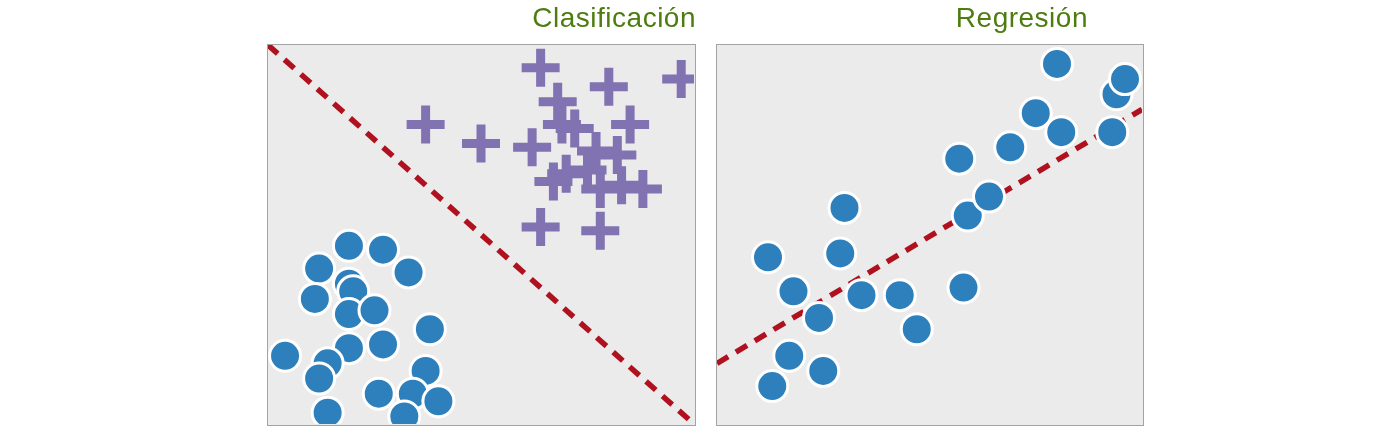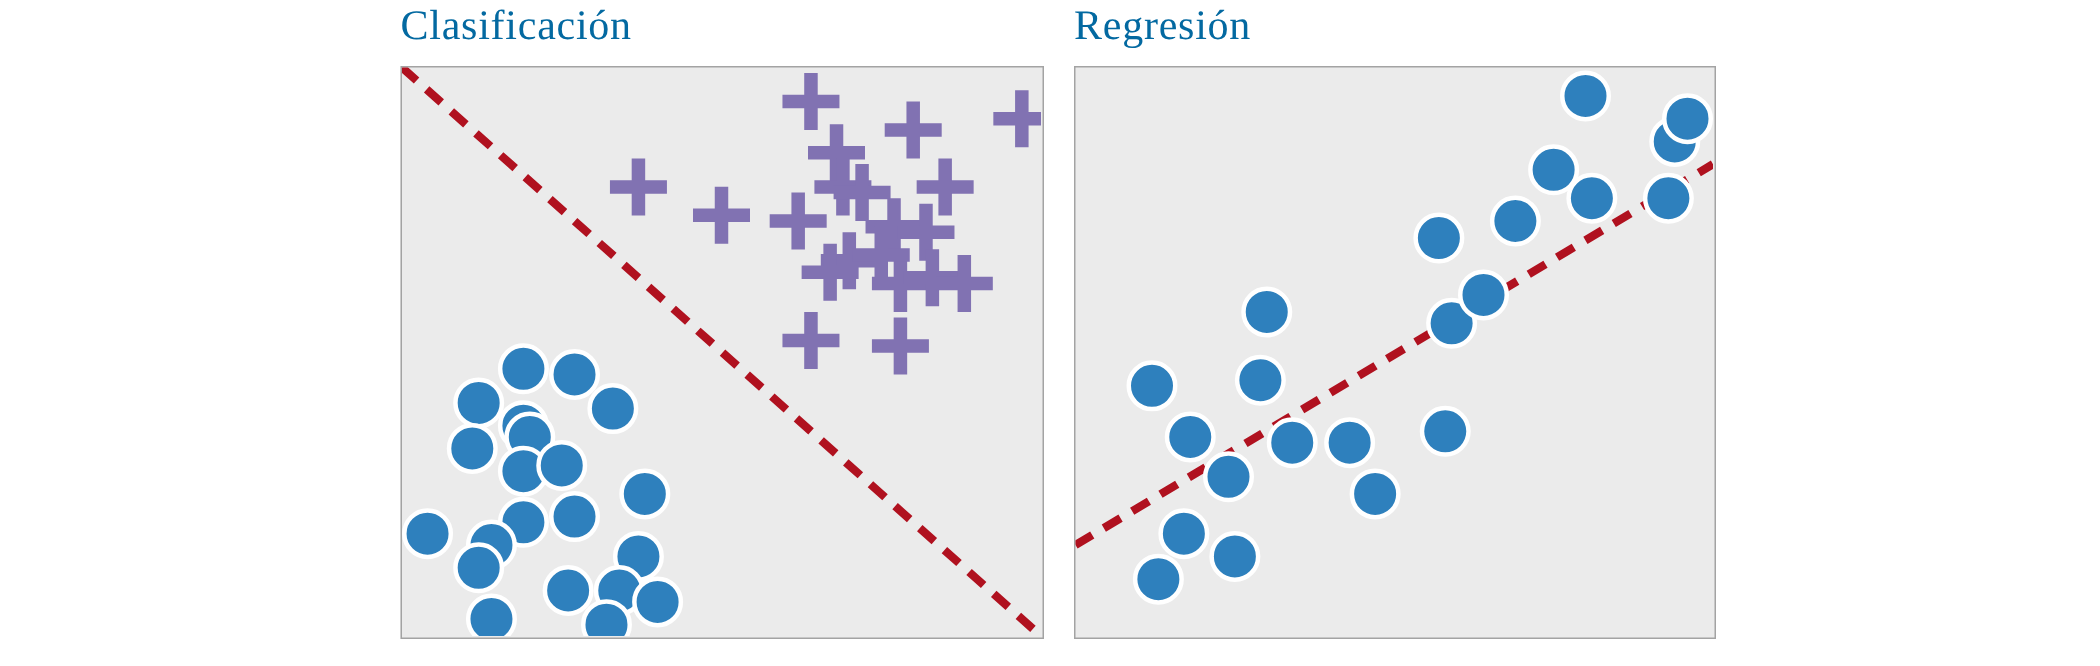--- a/index.html
+++ b/index.html
@@ -18,38 +18,38 @@
   .figure {
     position: absolute;
     top: 0;
   }
   .figure .plot-title {
     margin: 0;
     position: absolute;
     top: 2px;
     left: 0;
     width: 100%;
-    text-align: left;
+    text-align: right;
     font-size: 28px;
     font-weight: 400;
-    color: #0369a1;
+    color: #4d7c0f;
     letter-spacing: 0.5px;
-    font-family: Liberation Serif, serif;
+    font-family: Liberation Sans, sans-serif;
   }
   .panel {
     position: absolute;
     top: 44px;
     background: #ebebeb;
     border: 1.5px solid #a3a3a3;
     box-sizing: border-box;
   }
   .panel svg { display: block; }
   #figure-classification { left: 267px; width: 429px; height: 444px; }
   #figure-classification .panel { left: 0; width: 429px; height: 382px; }
-  #figure-regression { left: 716px; width: 372px; height: 444px; padding-left: 20px; }
+  #figure-regression { left: 716px; width: 372px; height: 444px; }
   #figure-regression .panel { left: 0; width: 428px; height: 382px; }
 </style>
 </head>
 <body>
 
 <div class="canvas">
 
   <div class="figure" id="figure-classification">
     <h2 class="plot-title">Clasificación</h2>
     <div class="panel">

